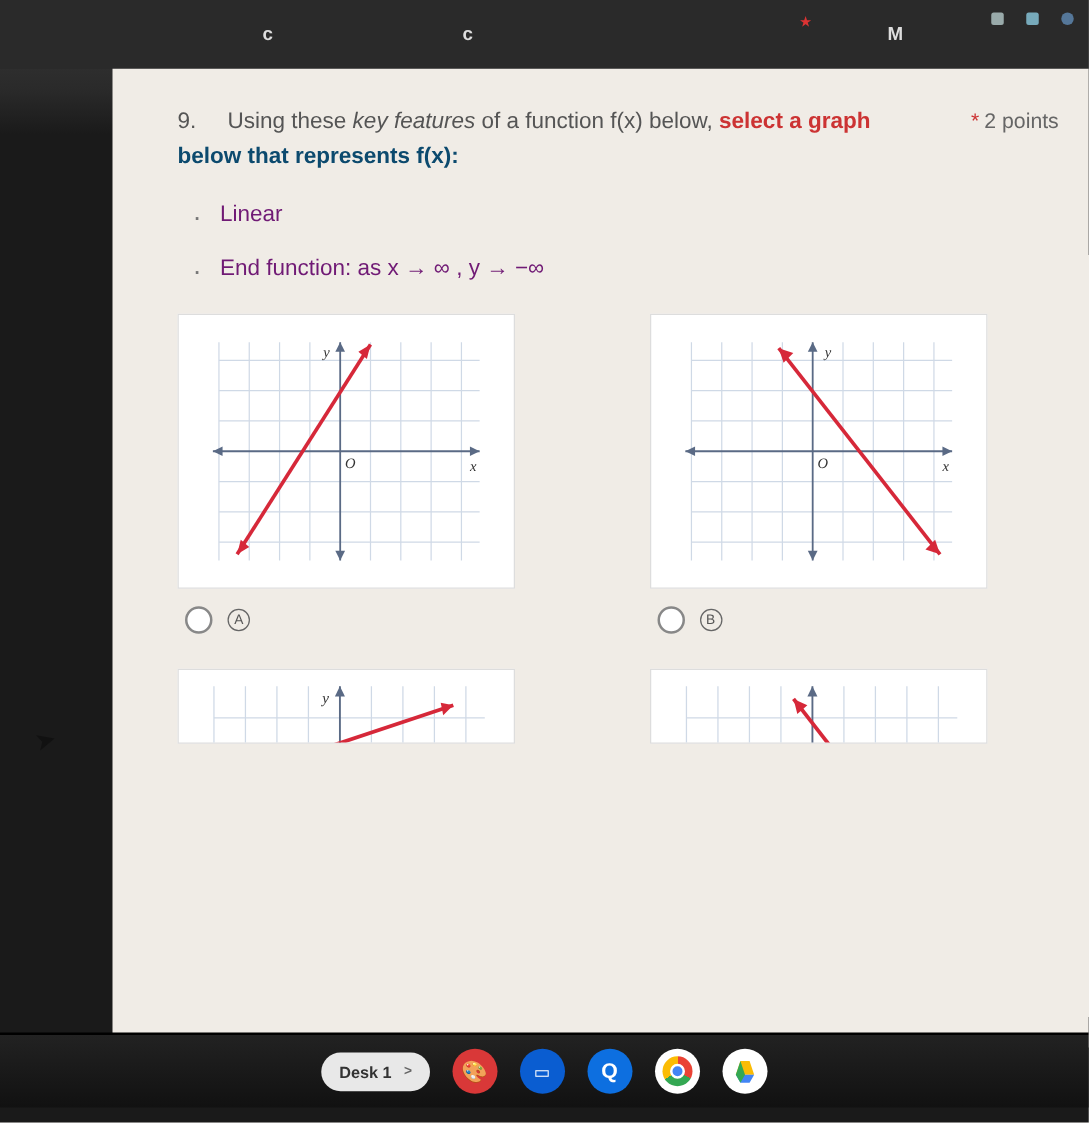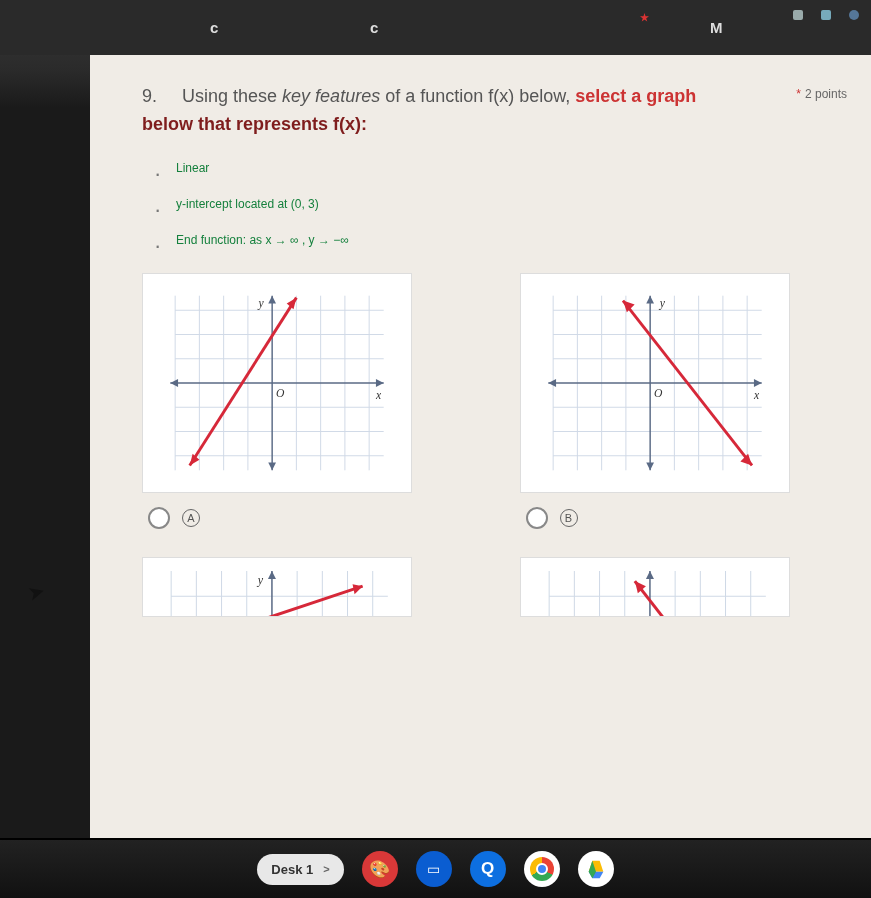--- a/index.html
+++ b/index.html
@@ -30,26 +30,26 @@
   .content-wrap {
     position: absolute;
     left: 90px; right: 0; top: 55px; bottom: 60px;
     background: #f0ece6;
     padding: 28px 24px 0 52px;
     color: #444;
   }
   .question-row { display:flex; align-items:flex-start; gap:20px; }
   .question-text { flex:1; font-size:18px; line-height:1.55; color:#555; }
   .question-text .qnum { font-weight:normal; }
-  .question-text b { font-weight:bold; color:#7f1d1d;margin-top:20px; }
+  .question-text b { font-weight:bold; color:#0c4a6e;margin-top:20px; }
   .question-text .redlink { color:#c33; font-weight:bold; cursor:pointer; }
-  .points { white-space:nowrap; font-size:12px; color:#666; padding-top:4px; }
+  .points { white-space:nowrap; font-size:17px; color:#666; padding-top:4px; }
   .points .ast { color:#c33; margin-right:4px; }
   ul.features { list-style:none; margin:22px 0 0 12px; }
-  ul.features li { font-size:12px; color:#15803d; margin-bottom:22px; position:relative; padding-left:22px;}
+  ul.features li { font-size:18px; color:#701a75; margin-bottom:22px; position:relative; padding-left:22px;}
   ul.features li::before { content:"·"; position:absolute; left:0; top:0; font-size:22px; color:#777;}
   .options-grid {
     margin-top:26px;
     display:grid;
     grid-template-columns: 1fr 1fr;
     gap: 30px 70px;
     padding-right:20px;
   }
   .option-card { }
   .graph-box {
@@ -77,21 +77,21 @@
   .arrow { fill:#d62839; }
   .axis-arrow { fill:#5a6a85; }
   .lbl { font-size:12px; fill:#333; font-style:italic; font-family:Georgia,serif;}
   
   .cursor-ptr {
     position:absolute; left:28px; top:580px;
     font-size:20px; color:#111; transform:rotate(-15deg);
   }
   
   .taskbar {
-    position:absolute; left:0; right:0; bottom:0; height:60px;
+    position:absolute; left:0; right:0; bottom:12px; height:60px;
     background: linear-gradient(180deg, #222 0%, #111 100%);
     display:flex; align-items:center; justify-content:center;
     gap:18px;
     border-top:2px solid #000;
   }
   .desk-chip {
     background:#e8e8e8; color:#333; font-size:13px; font-weight:bold;
     padding:8px 14px; border-radius:18px; display:flex; align-items:center; gap:10px;
   }
   .desk-chip .chev { color:#666; font-size:11px;}
@@ -147,21 +147,20 @@
       <br>
       <b>below that represents f(x):</b>
     </div>
     <div class="points">
       <span class="ast">*</span><span>2 points</span>
     </div>
   </div>
 
   <ul class="features">
     <li>Linear</li>
-    <li>y-intercept located at (0, 3)</li>
     <li>End function: as x → ∞ , y → −∞</li>
   </ul>
 
   <div class="options-grid">
 
     <div class="option-card">
       <div class="graph-box">
         <svg viewBox="0 0 250 200">
           <g class="grid">
             <line x1="20" y1="10" x2="20" y2="190"></line>

